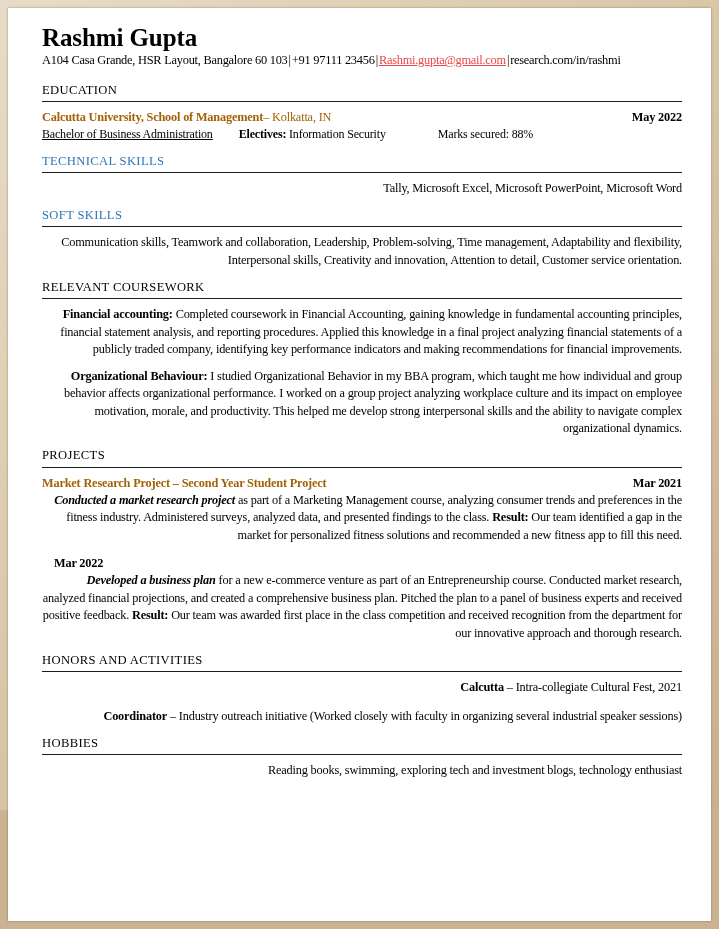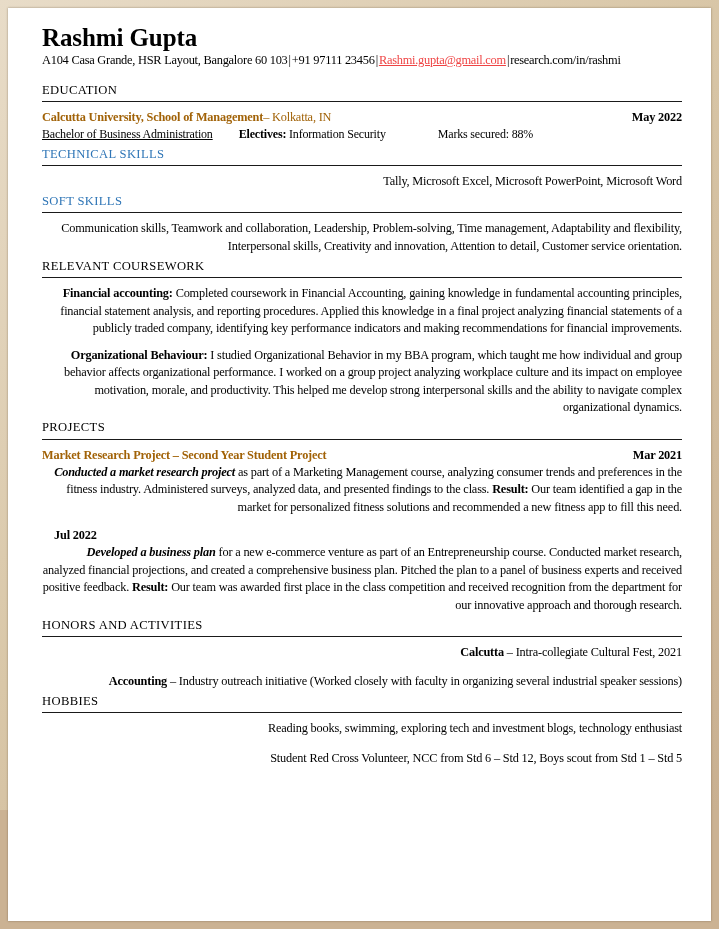--- a/index.html
+++ b/index.html
@@ -59,21 +59,21 @@
   .contact .sep { padding: 0 1px; }
   .email-link {
     color: #ef4444;
     text-decoration: underline;
   }
 
   
   .section {
     margin-top: 14px;
   }
-  .section.tight { margin-top: 4px; }
+  .section.tight { margin-top: 11px; }
   .sec-head {
     font-size: 12.6px;
     font-weight: normal;
     color: #000;
     letter-spacing: 0.35px;
     line-height: 1.2;
     padding-bottom: 3px;
   }
   .sec-head.blue { color: #2e75b6; }
   .rule {
@@ -196,38 +196,37 @@
         <div class="project-block">
           <div class="entry-row">
             <div class="entry-title">Market Research Project – Second Year Student Project</div>
             <div class="entry-date">Mar 2021</div>
           </div>
           <p class="body-text"><span class="ital-bold">Conducted a market research project</span><span> as part of a Marketing Management course, analyzing consumer trends and preferences in the fitness industry. Administered surveys, analyzed data, and presented findings to the class. </span><span class="bold">Result:</span><span> Our team identified a gap in the market for personalized fitness solutions and recommended a new fitness app to fill this need.</span></p>
         </div>
 
         <div class="project-block">
           <div class="entry-row">
-            <div class="entry-date">Jul 2022</div>
+            <div class="entry-date">Mar 2022</div>
           </div>
           <p class="body-text"><span class="ital-bold">Developed a business plan</span><span> for a new e-commerce venture as part of an Entrepreneurship course. Conducted market research, analyzed financial projections, and created a comprehensive business plan. Pitched the plan to a panel of business experts and received positive feedback. </span><span class="bold">Result:</span><span> Our team was awarded first place in the class competition and received recognition from the department for our innovative approach and thorough research.</span></p>
         </div>
       </div>
 
       <div class="section tight">
         <div class="sec-head">HONORS AND ACTIVITIES</div>
         <hr class="rule">
 
 
         <p class="body-text honor-line"><span class="bold">Calcutta</span><span> – Intra-collegiate Cultural Fest, 2021</span></p>
 
-        <p class="body-text honor-line"><span class="bold">Accounting</span><span> – Industry outreach initiative (Worked closely with faculty in organizing several industrial speaker sessions)</span></p>
+        <p class="body-text honor-line"><span class="bold">Coordinator</span><span> – Industry outreach initiative (Worked closely with faculty in organizing several industrial speaker sessions)</span></p>
       </div>
 
       <div class="section tight">
         <div class="sec-head">HOBBIES</div>
         <hr class="rule">
         <p class="body-text hobby-line">Reading books, swimming, exploring tech and investment blogs, technology enthusiast</p>
-        <p class="body-text hobby-line">Student Red Cross Volunteer, NCC from Std 6 – Std 12, Boys scout from Std 1 – Std 5</p>
       </div>
 
     </div>
   </div>
 </div>
 
 </body></html>

